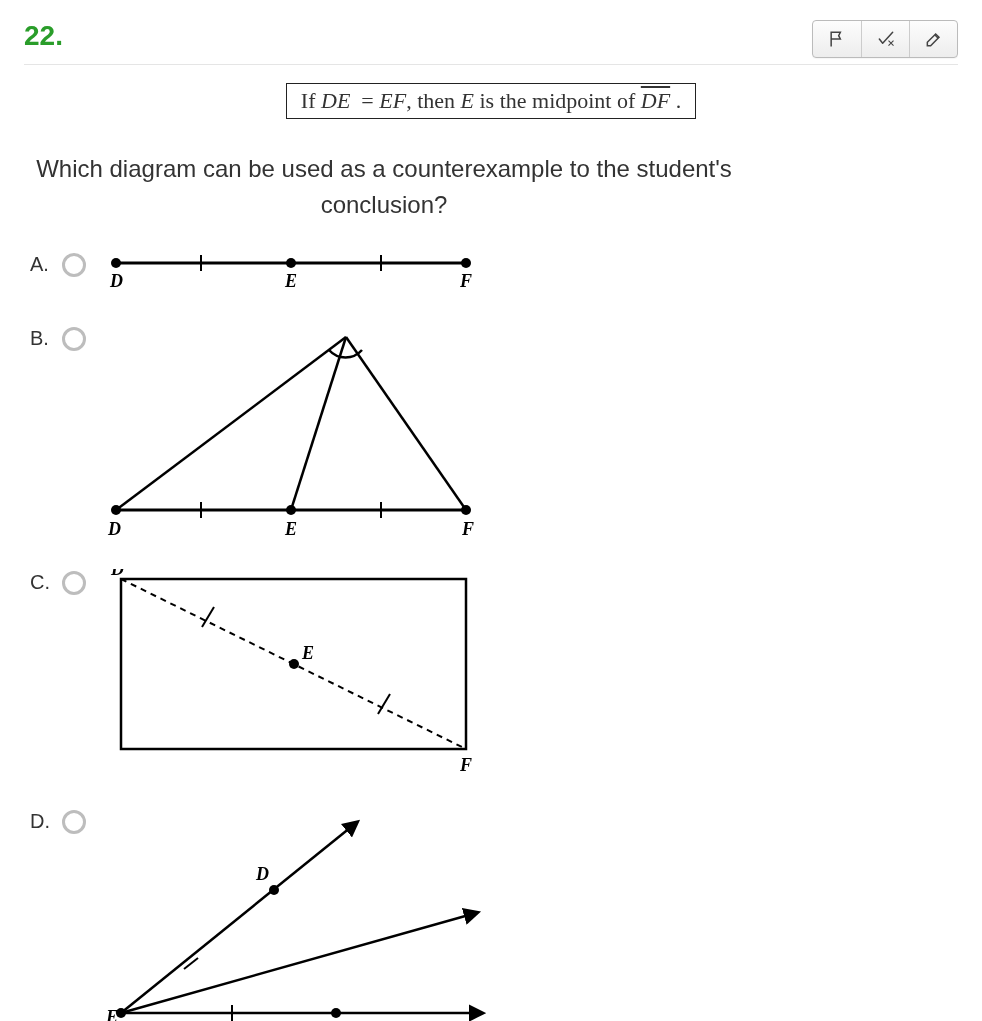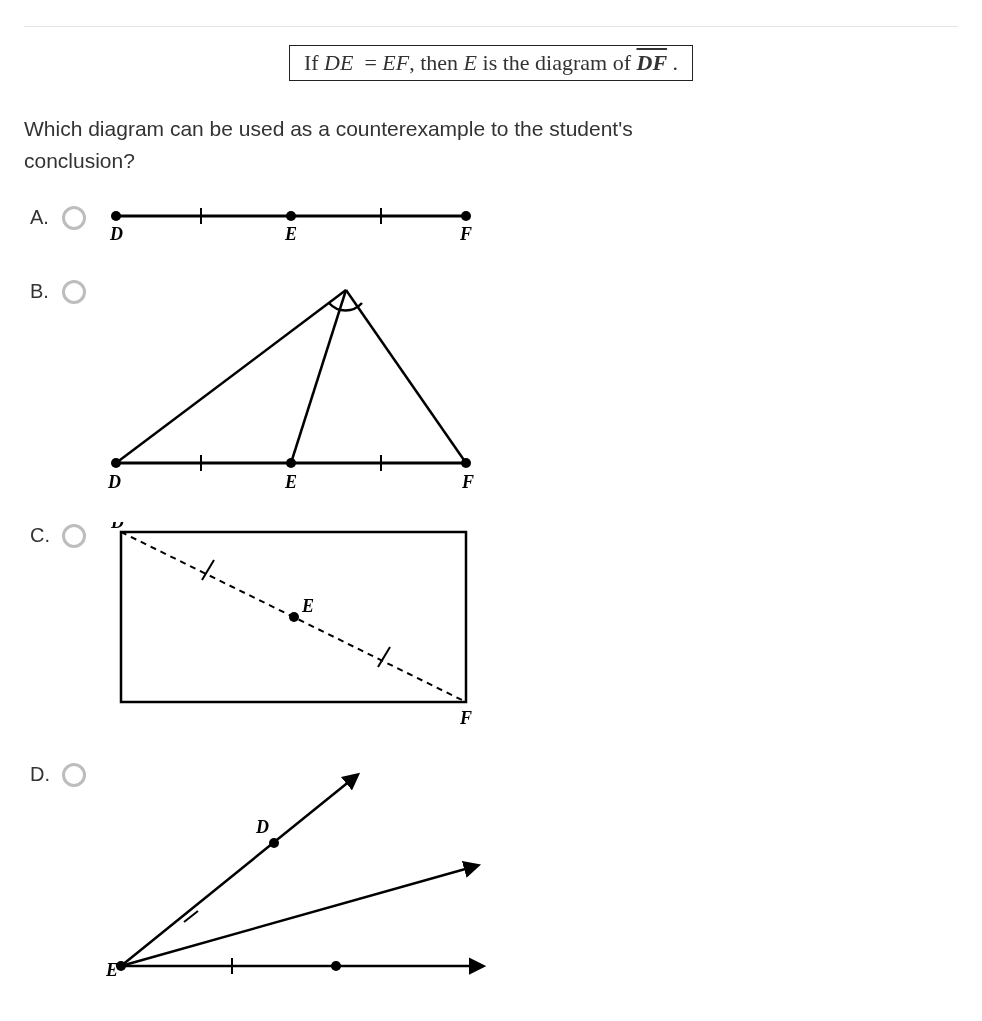--- a/index.html
+++ b/index.html
@@ -58,26 +58,27 @@
     margin-bottom: 32px;
   }
   .statement-box {
     display: inline-block;
     border: 1px solid #222;
     padding: 4px 14px;
     font-family: Georgia, 'Times New Roman', serif;
     font-size: 22px;
   }
   .statement-box .it { font-style: italic; margin-top: 21px; }
-  .overline { text-decoration: overline; font-weight: bold; }
+  .overline { text-decoration: overline; }
   .question-text {
-    font-size: 21px;
+    font-size: 24px;
     line-height: 1.5;
     margin: 0 0 28px 0;
     max-width: 720px;
+    text-align: center;
   }
   .options {
     display: flex;
     flex-direction: column;
     gap: 24px;
     padding-left: 6px;
   }
   .option-row {
     display: flex;
     align-items: flex-start;
@@ -107,27 +108,49 @@
   .tick { stroke:#000; stroke-width:2; }
   .ln { stroke:#000; stroke-width:2.5; fill:none; }
   .dash { stroke:#000; stroke-width:2; fill:none; stroke-dasharray:6 5; }
   .thick { stroke:#000; stroke-width:3; fill:none; }
 </style>
 </head>
 <body>
 
 <div class="container">
 
+  <div class="header-row">
+    <div class="qnum">22.</div>
+    <div class="toolbar">
+      <button>
+        <svg viewBox="0 0 24 24">
+            <path d="M5 3v18M5 4h11l-2 4 2 4H5"></path>
+          </svg>
+      </button>
+      <button>
+        <svg viewBox="0 0 24 24">
+            <path d="M4 12l4 5L20 4" stroke-linecap="round" stroke-linejoin="round"></path>
+            <path d="M15 14l6 6M21 14l-6 6" stroke-width="1.3"></path>
+          </svg>
+      </button>
+      <button>
+        <svg viewBox="0 0 24 24">
+            <path d="M4 16l10-10 4 4-10 10H4v-4z"></path>
+            <path d="M13 7l4 4"></path>
+          </svg>
+      </button>
+    </div>
+  </div>
 
   <hr class="divider">
 
   <div class="statement-wrap">
     <span class="statement-box">
       <span>If </span><span class="it">DE</span>
-      <span>&nbsp;=&nbsp;</span><span class="it">EF</span><span>, then </span><span class="it">E</span><span> is the diagram of </span><span class="it overline">DF</span><span> .</span>
+      <span>&nbsp;=&nbsp;</span><span class="it">EF</span><span>, then </span><span class="it">E</span><span> is the midpoint of </span><span class="it overline">DF</span><span> .</span>
     </span>
   </div>
 
   <p class="question-text">Which diagram can be used as a counterexample to the student's conclusion?</p>
 
   <div class="options">
 
     <div class="option-row">
       <span class="opt-label">A.</span>
       <span class="radio"></span>

